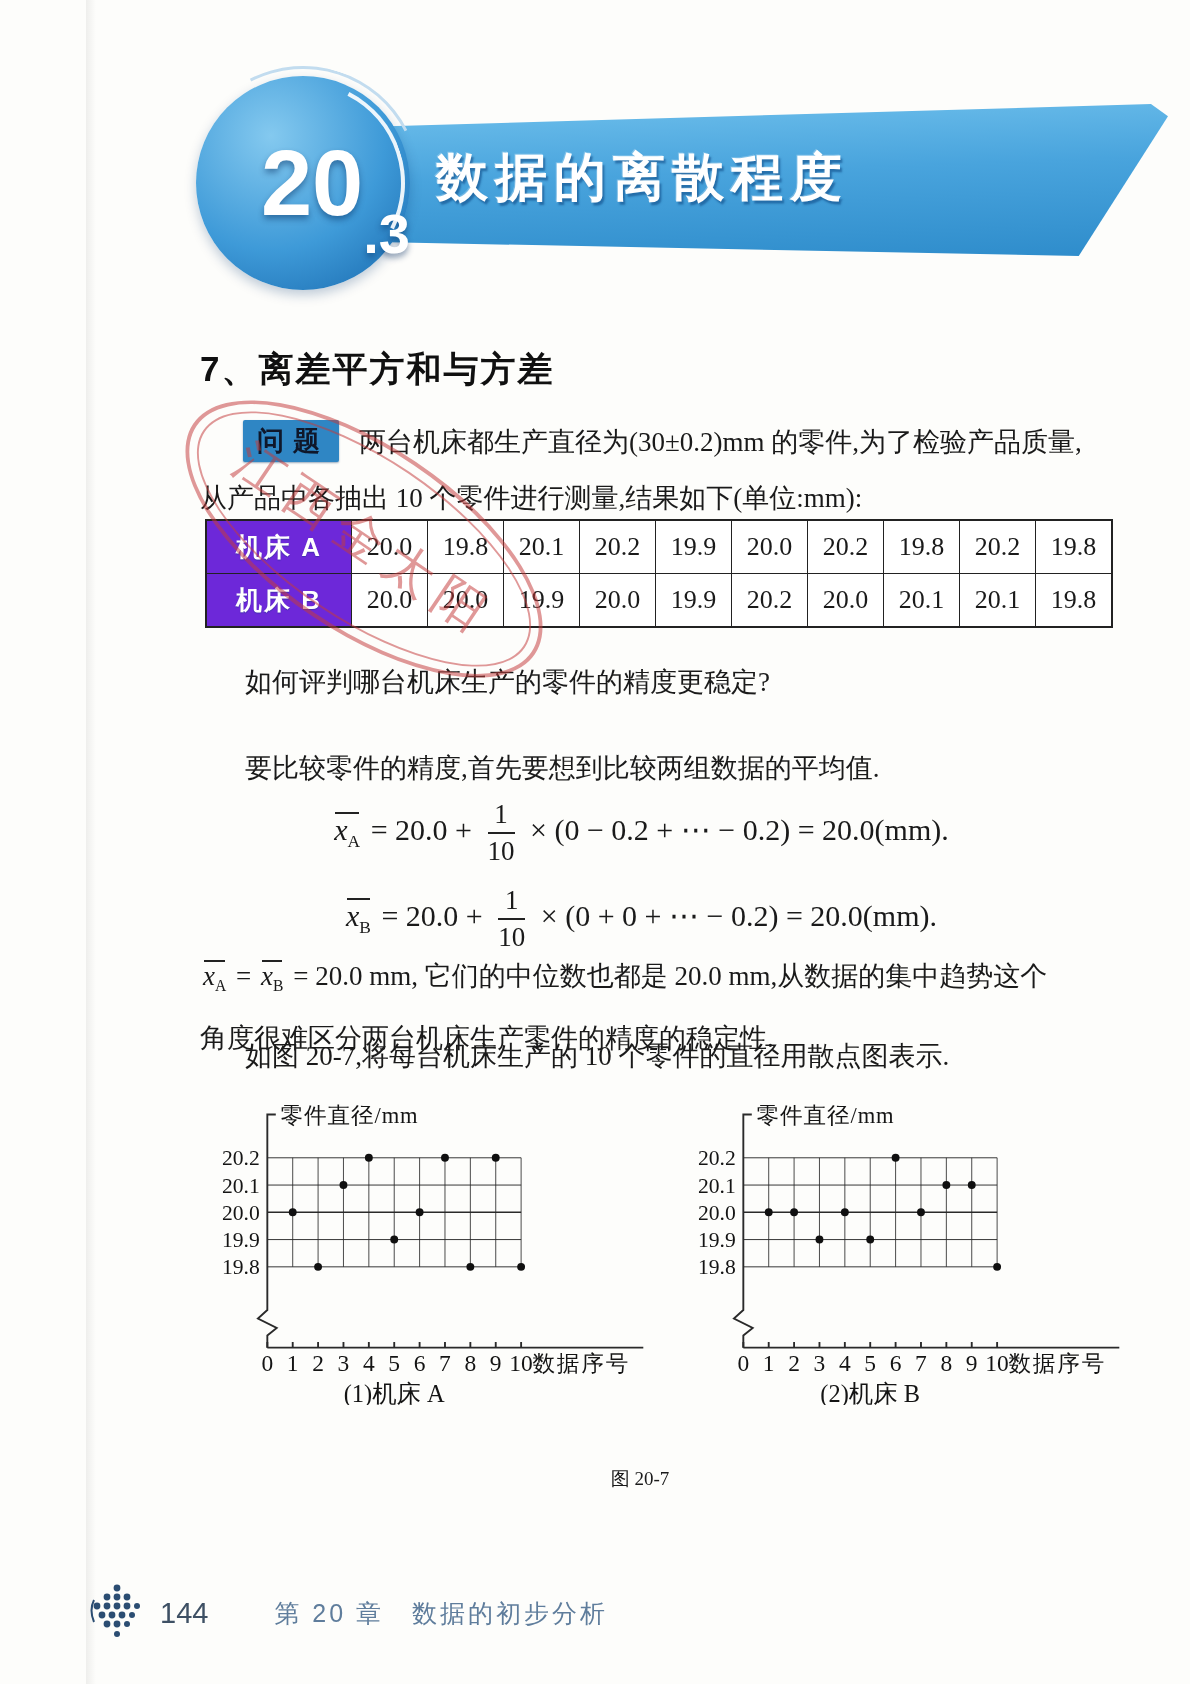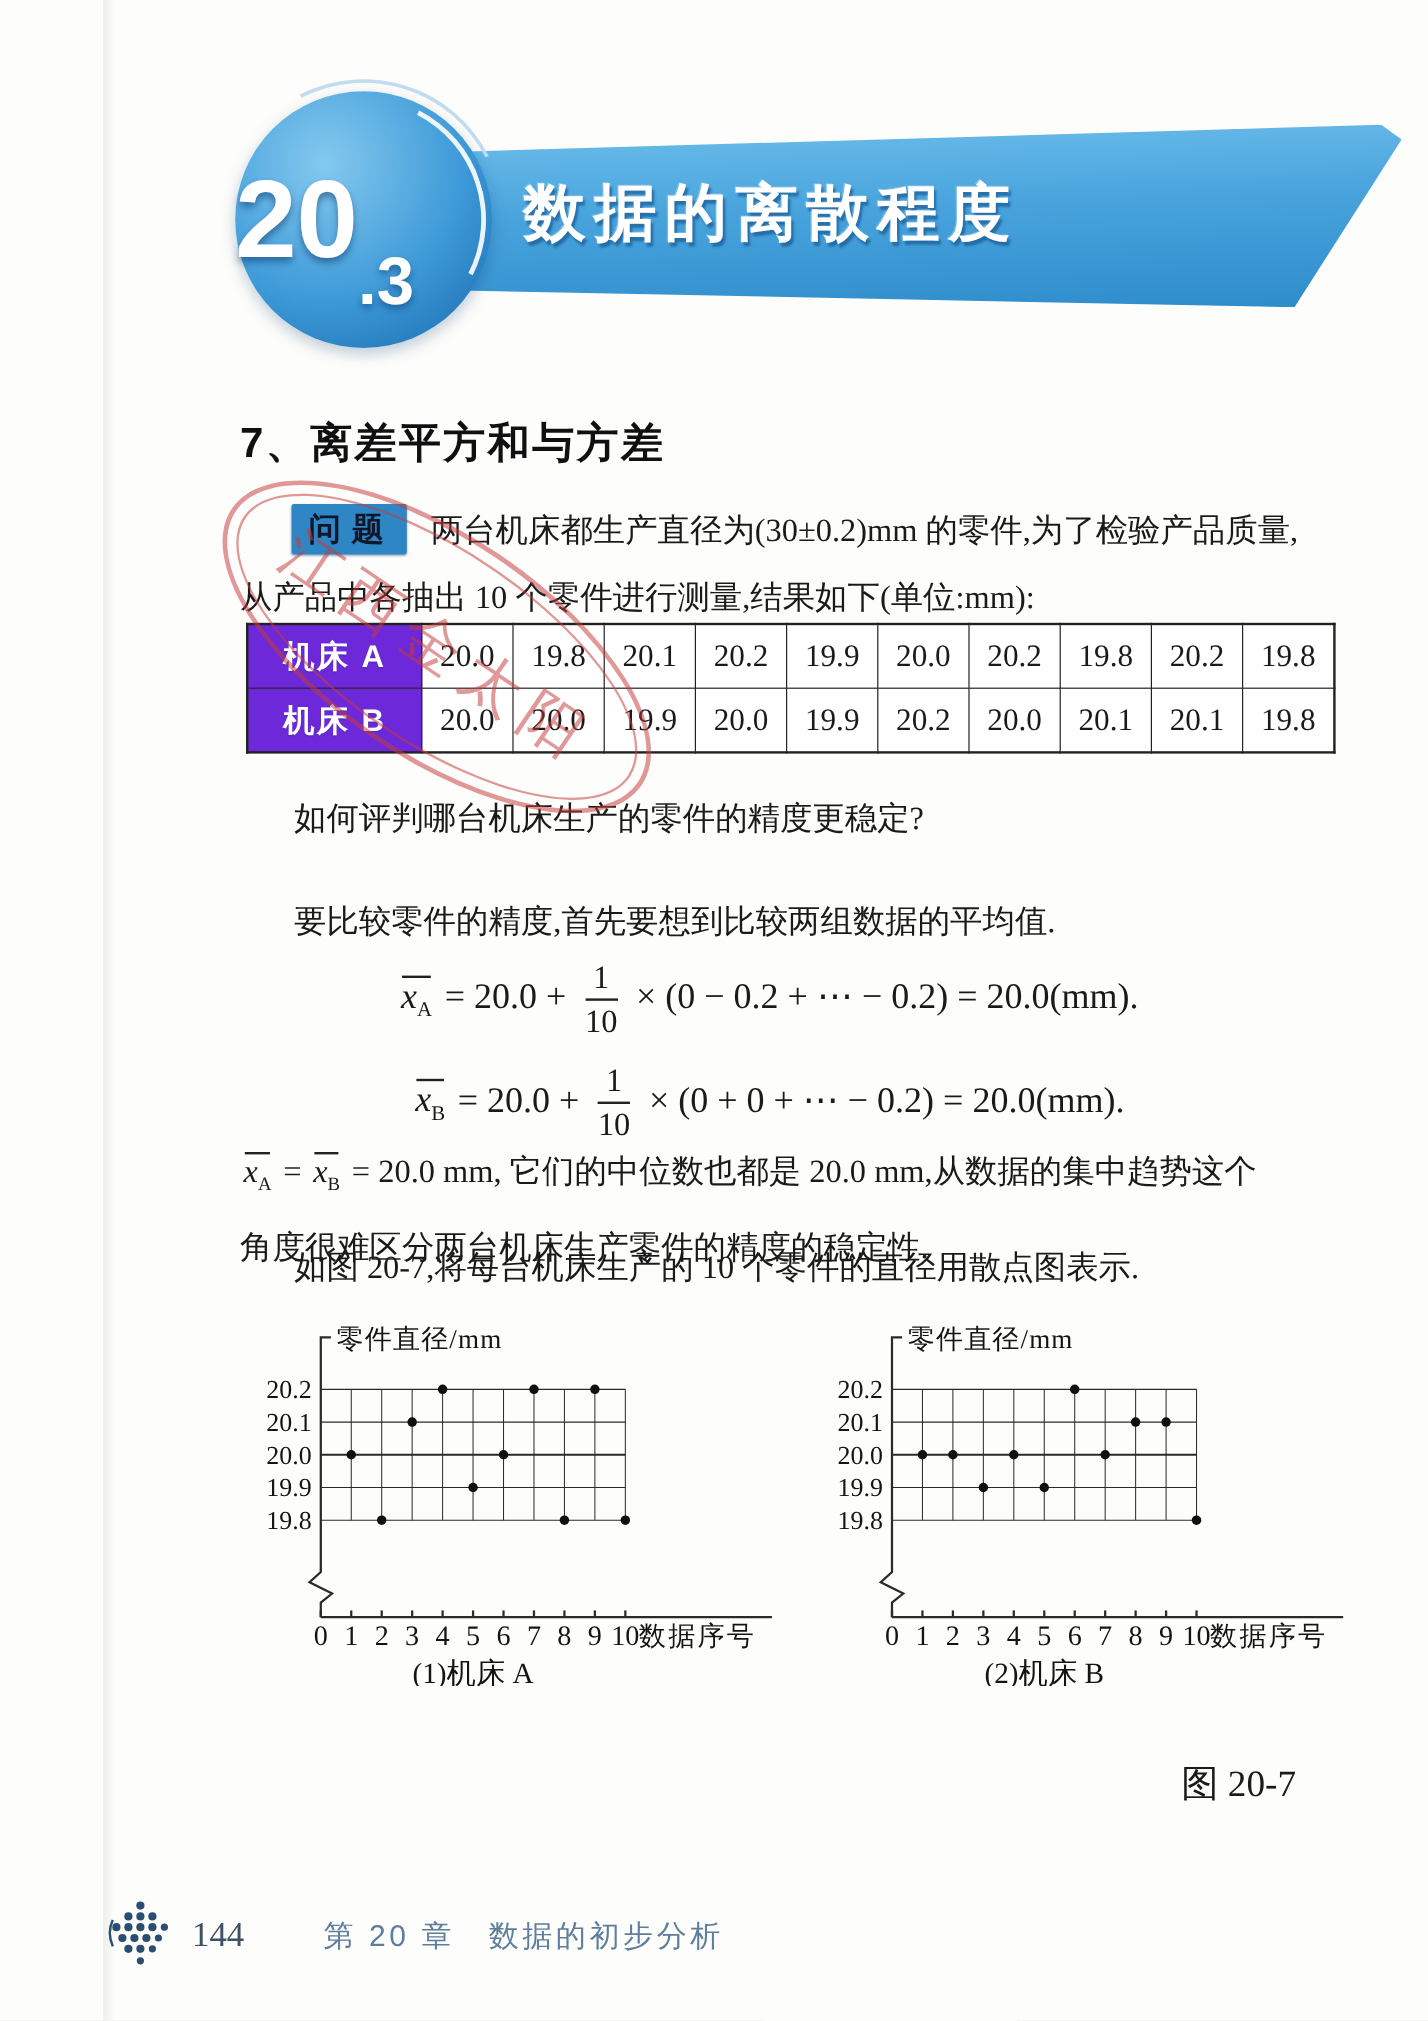--- a/index.html
+++ b/index.html
@@ -11,21 +11,21 @@
   
   .strip{position:absolute;left:318px;top:104px;width:850px;height:152px;
          background:linear-gradient(178deg,#6fc0ec 0%,#49a4dd 45%,#2e8ccb 100%);
          clip-path:polygon(0 16%,98% 0,100% 8%,89.5% 100%,0 90%);
          display:flex;align-items:center;z-index:2;}
   .banner-title{margin:0 0 4px 118px;font-family:"Liberation Sans","DejaVu Sans",sans-serif;
          font-weight:bold;font-size:52px;color:#fff;letter-spacing:7px;
          text-shadow:2px 3px 2px rgba(15,75,135,.6),-1px -1px 0 rgba(255,255,255,.25);}
   .circle{position:absolute;left:196px;top:76px;width:214px;height:214px;border-radius:50%;
          background:radial-gradient(circle at 35% 28%,#84c9ef 0%,#3e9ad8 55%,#1767ac 100%);
-         box-shadow:0 5px 12px rgba(0,50,110,.25);display:flex;align-items:center;justify-content:flex-start;z-index:3;}
+         box-shadow:0 5px 12px rgba(0,50,110,.25);display:flex;align-items:center;justify-content:flex-end;z-index:3;}
   .circle::before{content:"";position:absolute;inset:5px;border-radius:50%;border:4px solid transparent;
          border-right-color:rgba(255,255,255,.9);transform:rotate(-18deg);}
   .circle::after{content:"";position:absolute;inset:-10px;border-radius:50%;border:3px solid transparent;
          border-top-color:#c2dcef;transform:rotate(18deg);}
   .num-main{font-family:"Liberation Sans","DejaVu Sans",sans-serif;font-weight:bold;font-size:92px;color:#fff;
          text-shadow:0 4px 6px rgba(0,40,90,.45);line-height:1;}
   .num-frac{font-family:"Liberation Sans","DejaVu Sans",sans-serif;font-weight:bold;font-size:56px;color:#fff;
          text-shadow:0 4px 6px rgba(0,40,90,.45);line-height:1;align-self:flex-end;margin-bottom:28px;}
 
   
@@ -57,33 +57,33 @@
   .frac .fn{display:block;padding:0 6px 2px;border-bottom:2px solid #222;line-height:1.1;}
   .frac .fd{display:block;line-height:1.15;padding-top:2px;}
   .xbar{font-style:italic;position:relative;padding:0 3px;}
   .xbar::before{content:"";position:absolute;top:-1px;left:4px;right:4px;border-top:2px solid #222;}
   .xbar sub{font-style:normal;font-size:0.58em;}
 
   
   .charts{position:absolute;left:194px;top:1092px;width:970px;display:flex;gap:6px;z-index:1;}
   .chart{width:470px;}
   .chart svg text{font-family:"Liberation Serif","DejaVu Serif",serif;fill:#141414;}
-  .figcap{position:absolute;left:200px;top:1466px;width:880px;text-align:right;font-size:31px;}
+  .figcap{position:absolute;left:200px;top:1466px;width:880px;text-align:center;font-size:19px;}
 
   
   .stamp{position:absolute;left:150px;top:404px;width:430px;height:265px;z-index:6;opacity:.52;pointer-events:none;}
   .stamp-outer{position:absolute;left:8px;top:42px;width:404px;height:178px;border:4px solid #c43c3c;
           border-radius:50%;transform:rotate(34deg);display:flex;align-items:center;justify-content:center;}
   .stamp-inner{position:absolute;inset:8px;border:2.5px solid #c43c3c;border-radius:50%;}
   .stamp-text{font-family:"Liberation Sans","DejaVu Sans",sans-serif;font-size:50px;color:#c43c3c;
           letter-spacing:10px;white-space:nowrap;}
 
   
   .footer{position:absolute;left:88px;top:1582px;display:flex;align-items:center;}
-  .pagenum{font-family:Liberation Serif, serif;font-size:29px;color:#3e5064;margin-left:14px;}
+  .pagenum{font-family:Liberation Sans, sans-serif;font-size:29px;color:#3e5064;margin-left:14px;}
   .chapter{font-family:"Liberation Sans","DejaVu Sans",sans-serif;font-size:25px;color:#5f7d9c;margin-left:66px;letter-spacing:3px;}
   .chapter .cnum{margin-right:28px;}
 </style>
 </head>
 <body>
 
 <div class="page">
   <div class="gutter"></div>
 
   <div class="strip">

